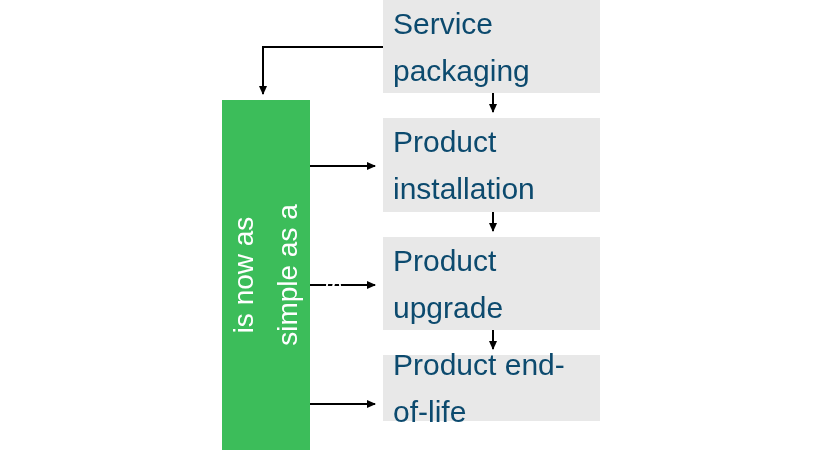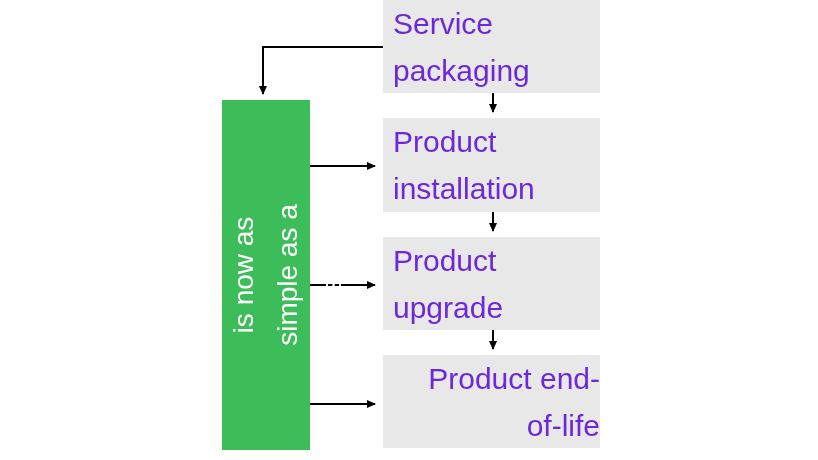--- a/index.html
+++ b/index.html
@@ -19,21 +19,21 @@
     position: absolute;
     box-sizing: border-box;
     display: flex;
     flex-direction: column;
     justify-content: center;
   }
   .gray-box {
     background: #e8e8e8;
   }
   .gray-box .node-label {
-    color: #6d28d9;
+    color: #0c4a6e;
     font-size: 30px;
     line-height: 47px;
     padding-left: 10px;
     white-space: pre-line;
     letter-spacing: 0px;
   }
   .green-box {
     background: #3cbd5a;
   }
   .vert-text-wrap {
@@ -99,18 +99,18 @@
   <div class="node-box gray-box" style="left:383px; top:118px; width:217px; height:94px;">
     <div class="node-label">Product
 installation</div>
   </div>
 
   <div class="node-box gray-box" style="left:383px; top:237px; width:217px; height:93px;">
     <div class="node-label">Product
 upgrade</div>
   </div>
 
-  <div class="node-box gray-box" style="left:383px; top:355px; width:217px; height:93px;text-align:right;">
+  <div class="node-box gray-box" style="left:383px; top:355px; width:217px; height:66px;">
     <div class="node-label">Product end-
 of-life</div>
   </div>
 
 </div>
 
 </body></html>

